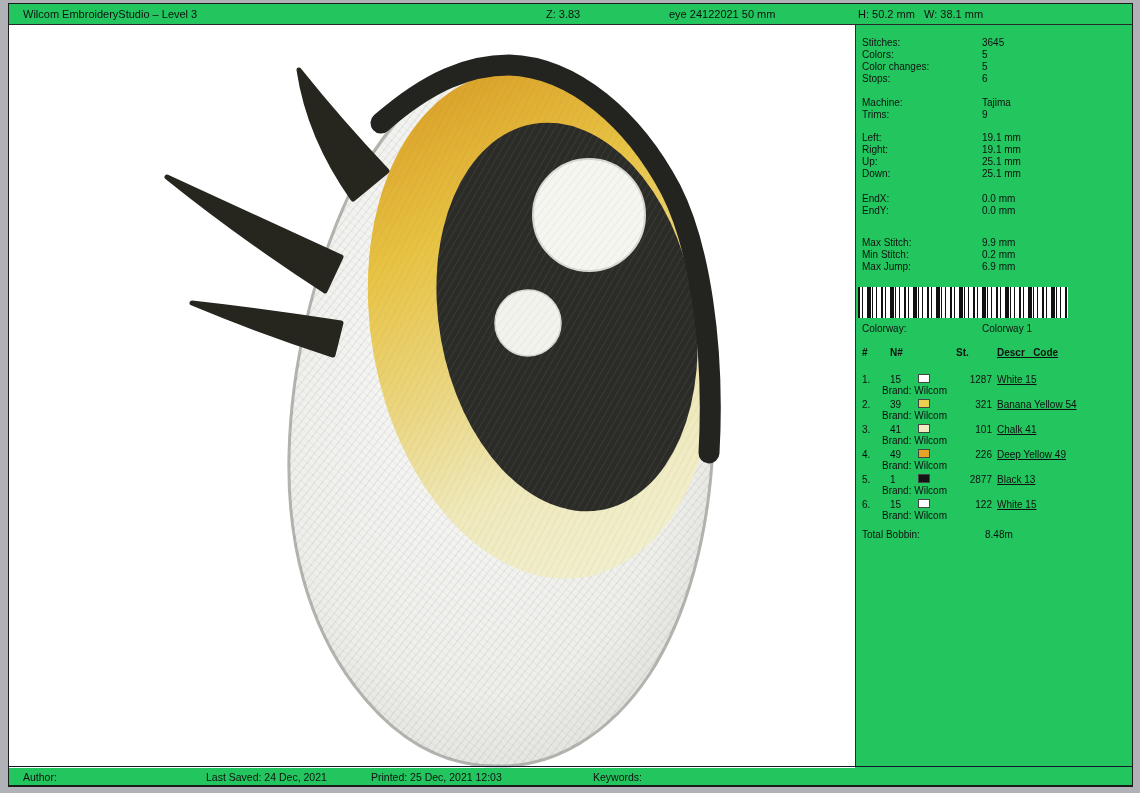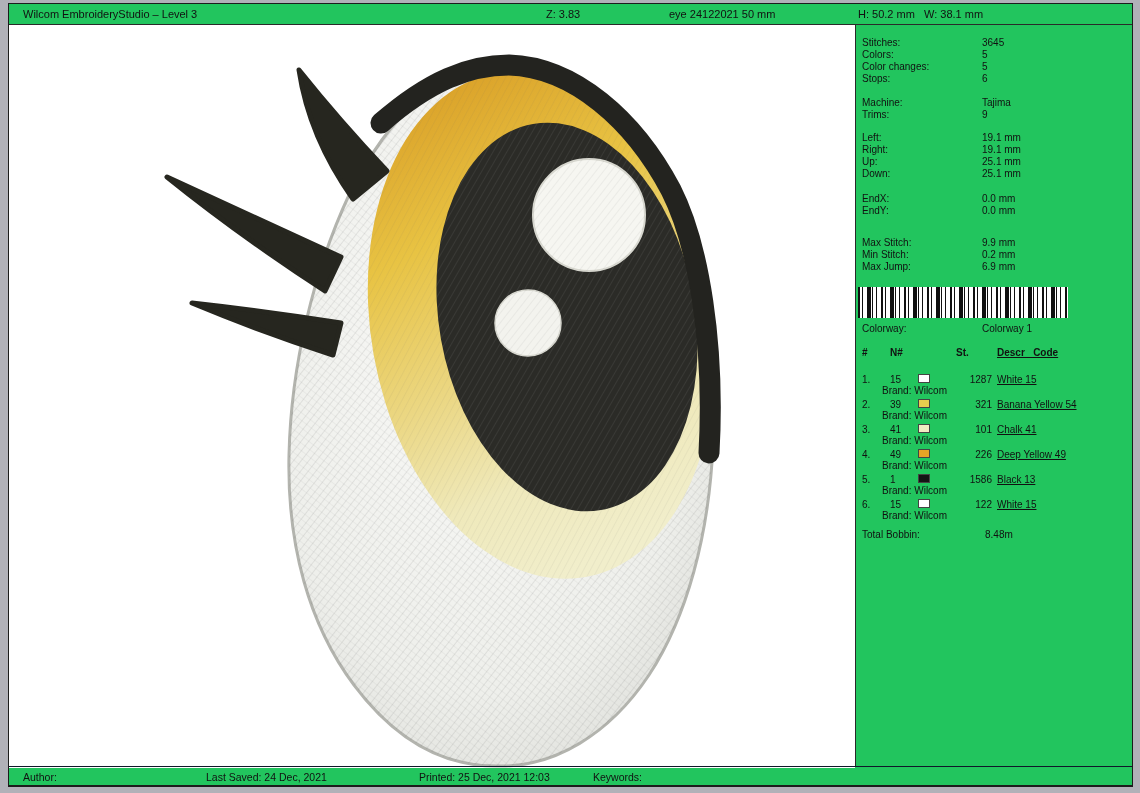--- a/index.html
+++ b/index.html
@@ -69,21 +69,21 @@
   .brand { position:absolute; left:26px; right:0; height:12px; white-space:nowrap; }
   
   .ftr {
     position:absolute; left:0; right:0; bottom:0; height:19px;
     border-top:1px solid #0f172a;
     font-size:10.5px;
   }
   .ftr span { position:absolute; top:4px; white-space:nowrap; }
   .f-author   { left:14px; }
   .f-saved    { left:197px; }
-  .f-printed  { left:362px;margin-left:48px; }
+  .f-printed  { left:362px; }
   .f-keywords { left:584px; }
 </style>
 </head>
 <body>
 
 <div class="page">
 
   <div class="hdr">
     <span class="h-app">Wilcom EmbroideryStudio – Level 3</span>
     <span class="h-zoom">Z: 3.83</span>
@@ -289,21 +289,21 @@
       <span class="swatch" style="background: rgb(230, 164, 38);"></span>
       <span class="c-st">226</span>
       <span class="c-desc">Deep Yellow 49</span>
     </div>
     <div class="brand" style="top:435px">Brand: Wilcom</div>
 
     <div class="trow" style="top:449px">
       <span class="c-num">5.</span>
       <span class="c-n">1</span>
       <span class="swatch" style="background: rgb(20, 20, 20);"></span>
-      <span class="c-st">1586</span>
+      <span class="c-st">2877</span>
       <span class="c-desc">Black 13</span>
     </div>
     <div class="brand" style="top:460px">Brand: Wilcom</div>
 
     <div class="trow" style="top:474px">
       <span class="c-num">6.</span>
       <span class="c-n">15</span>
       <span class="swatch" style="background: rgb(255, 255, 255);"></span>
       <span class="c-st">122</span>
       <span class="c-desc">White 15</span>

